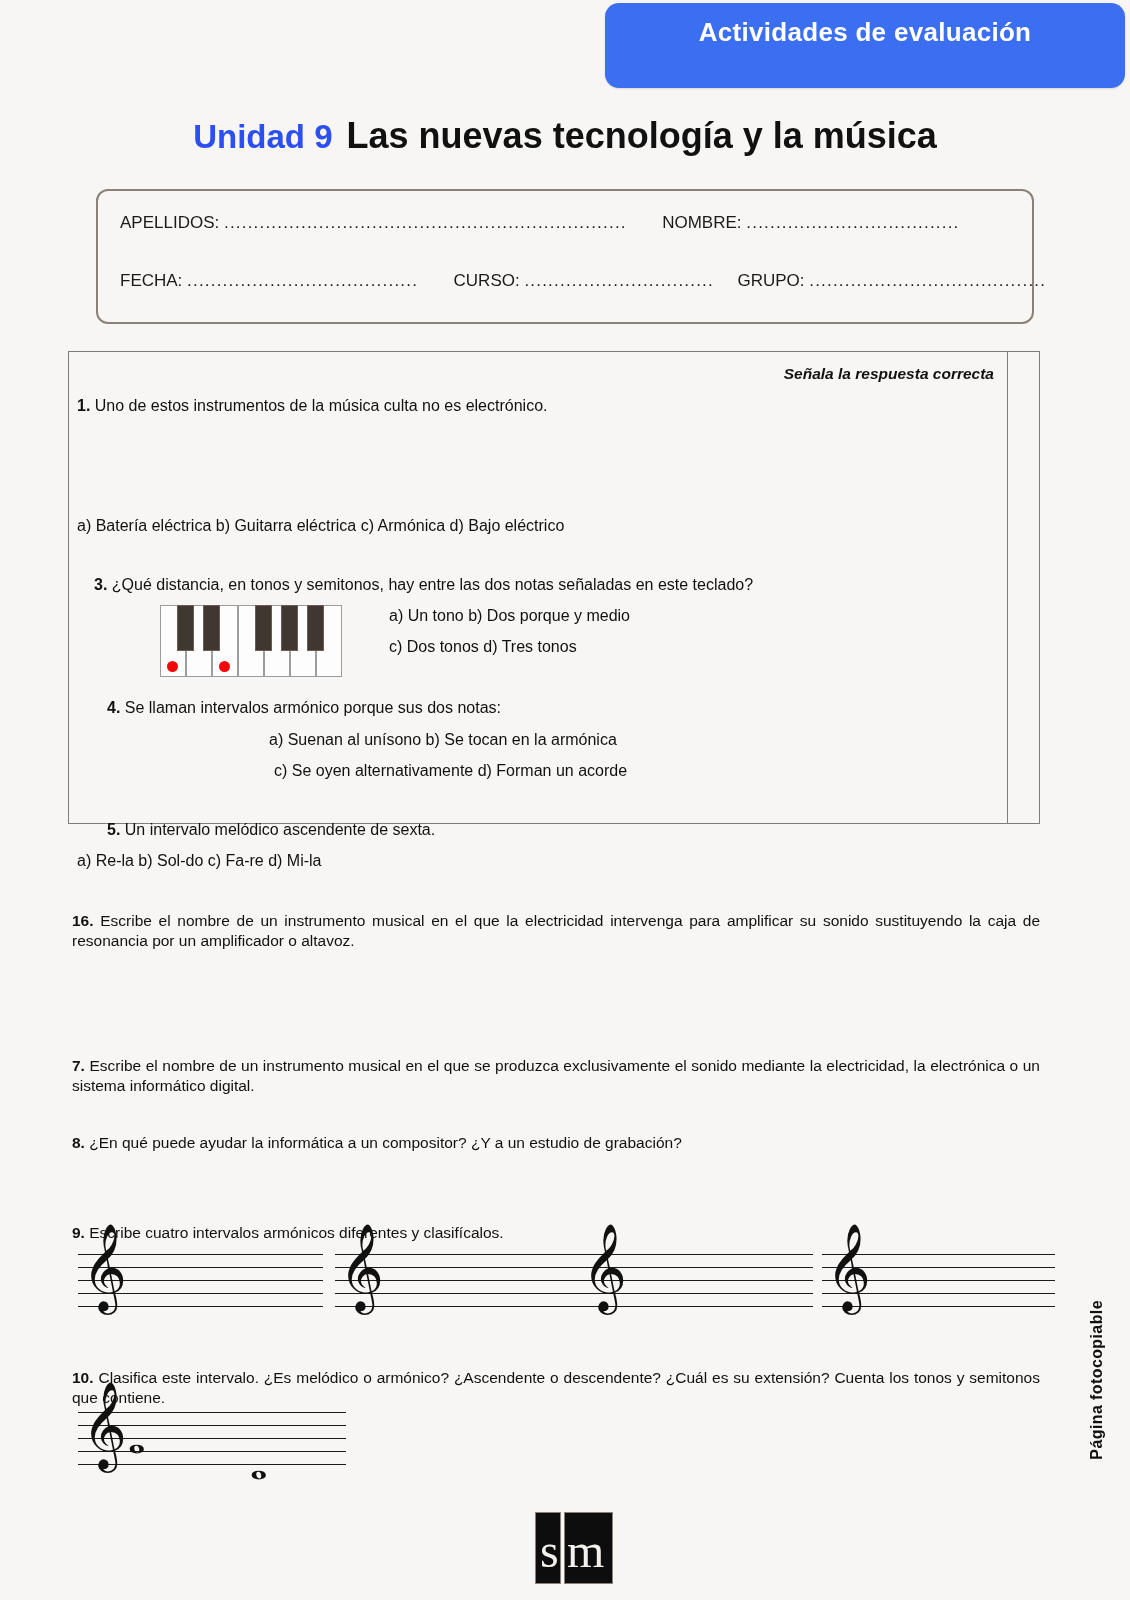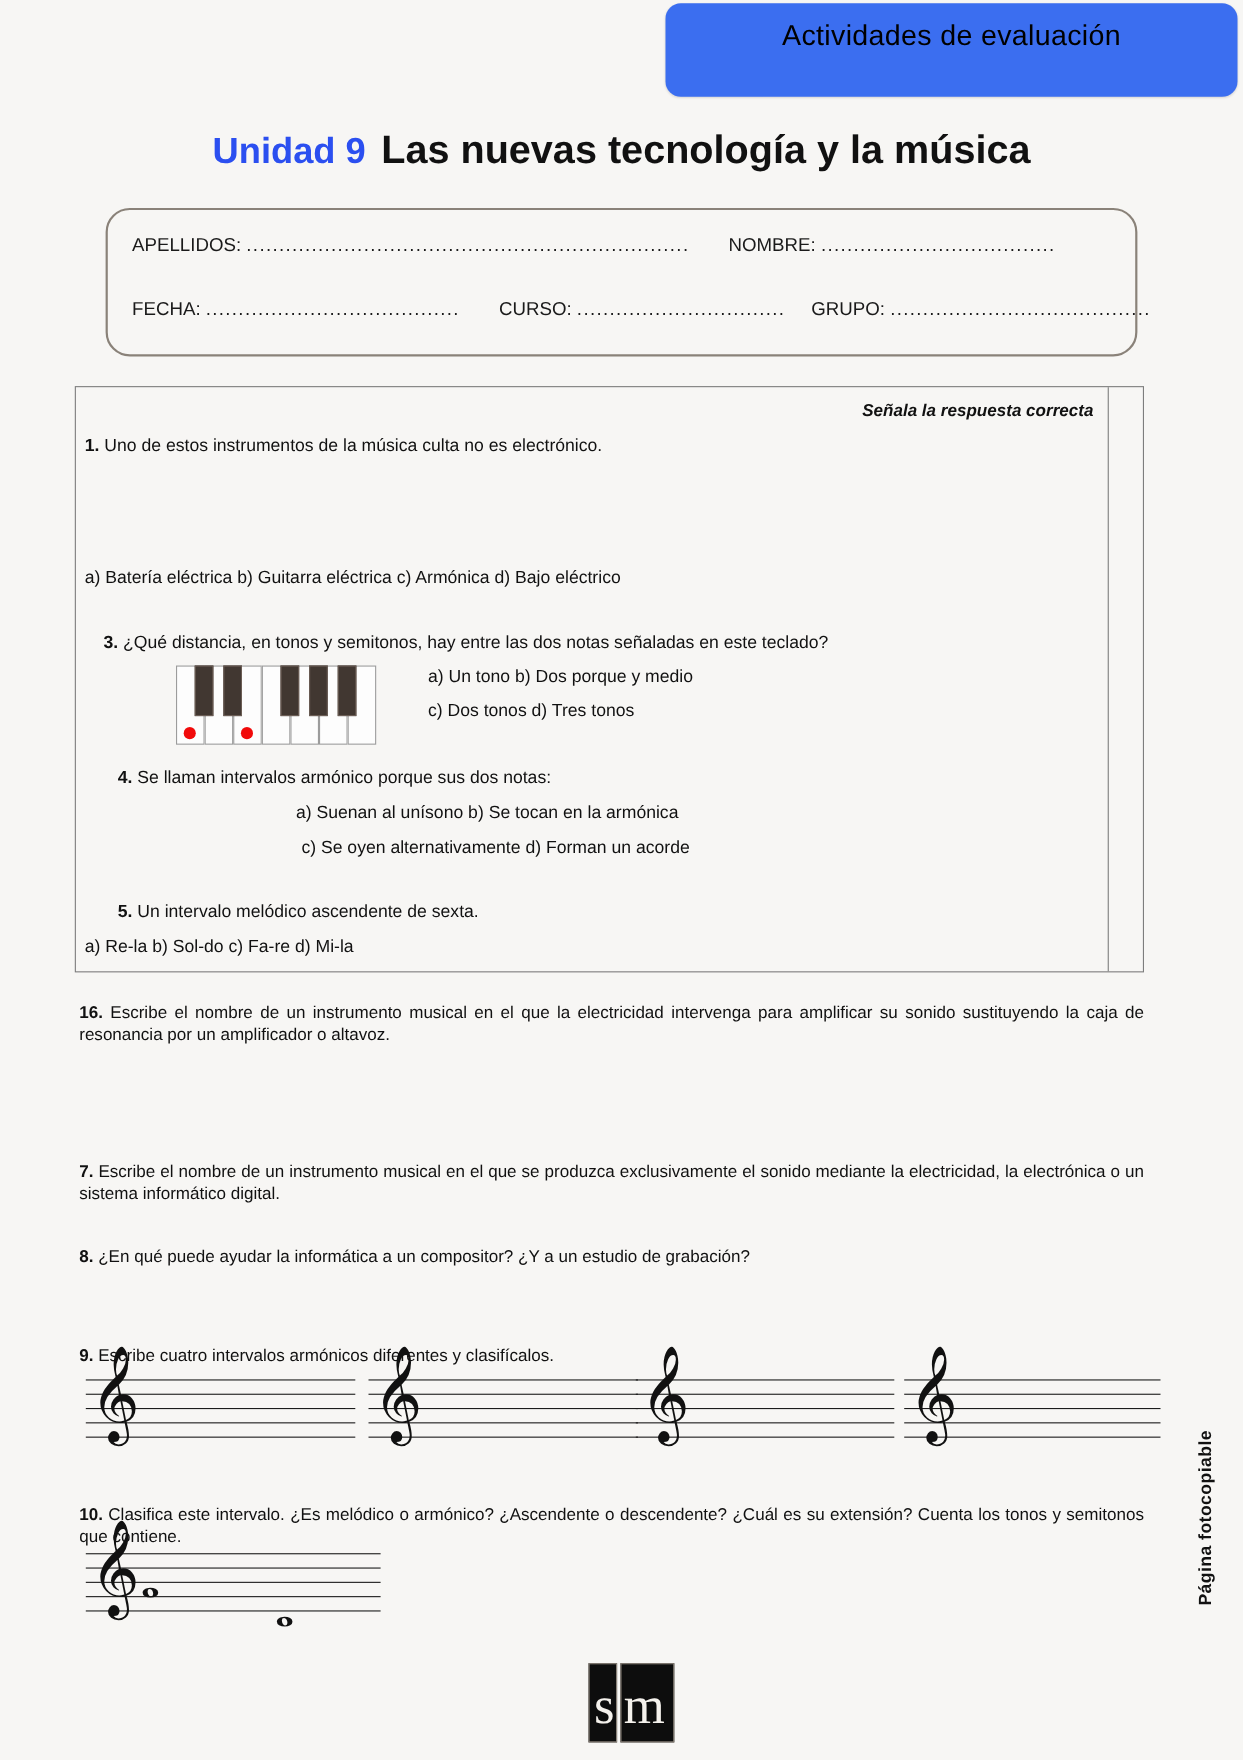--- a/index.html
+++ b/index.html
@@ -27,23 +27,23 @@
     border-radius: 14px;
     box-shadow: 0 1px 2px rgba(0,0,0,0.12);
   }
   .banner-text {
     position: absolute;
     top: 14px;
     left: 0;
     width: 100%;
     text-align: center;
     font-size: 26px;
-    font-weight: normal;
+    font-weight: bold;
     letter-spacing: 0.3px;
-    color: #000000;
+    color: #ffffff;
     font-family: "Liberation Sans", sans-serif;
   }
 
   
   .title-row {
     position: absolute;
     left: 0;
     top: 115px;
     width: 1130px;
     text-align: center;
@@ -63,21 +63,21 @@
   }
 
   
   .id-box {
     position: absolute;
     left: 96px;
     top: 189px;
     width: 938px;
     height: 135px;
     border: 2px solid #8a8279;
-    border-radius: 22px;
+    border-radius: 12px;
     background: transparent;
     box-sizing: border-box;
   }
   .id-line {
     position: absolute;
     font-size: 17px;
     color: #1a1a1a;
     white-space: nowrap;
   }
   .id-line .dots {
@@ -87,21 +87,21 @@
   .id-row2 { left: 22px; top: 80px; }
   .gap-sm { display: inline-block; width: 14px; }
   .gap-md { display: inline-block; width: 26px; }
 
   
   .mcq-box {
     position: absolute;
     left: 68px;
     top: 351px;
     width: 972px;
-    height: 533px;
+    height: 473px;
     border: 1px solid #7d7d7d;
     box-sizing: border-box;
     background: transparent;
     text-decoration: underline;
   }
   .mcq-divider {
     position: absolute;
     right: 31px;
     top: 0;
     bottom: 0;

